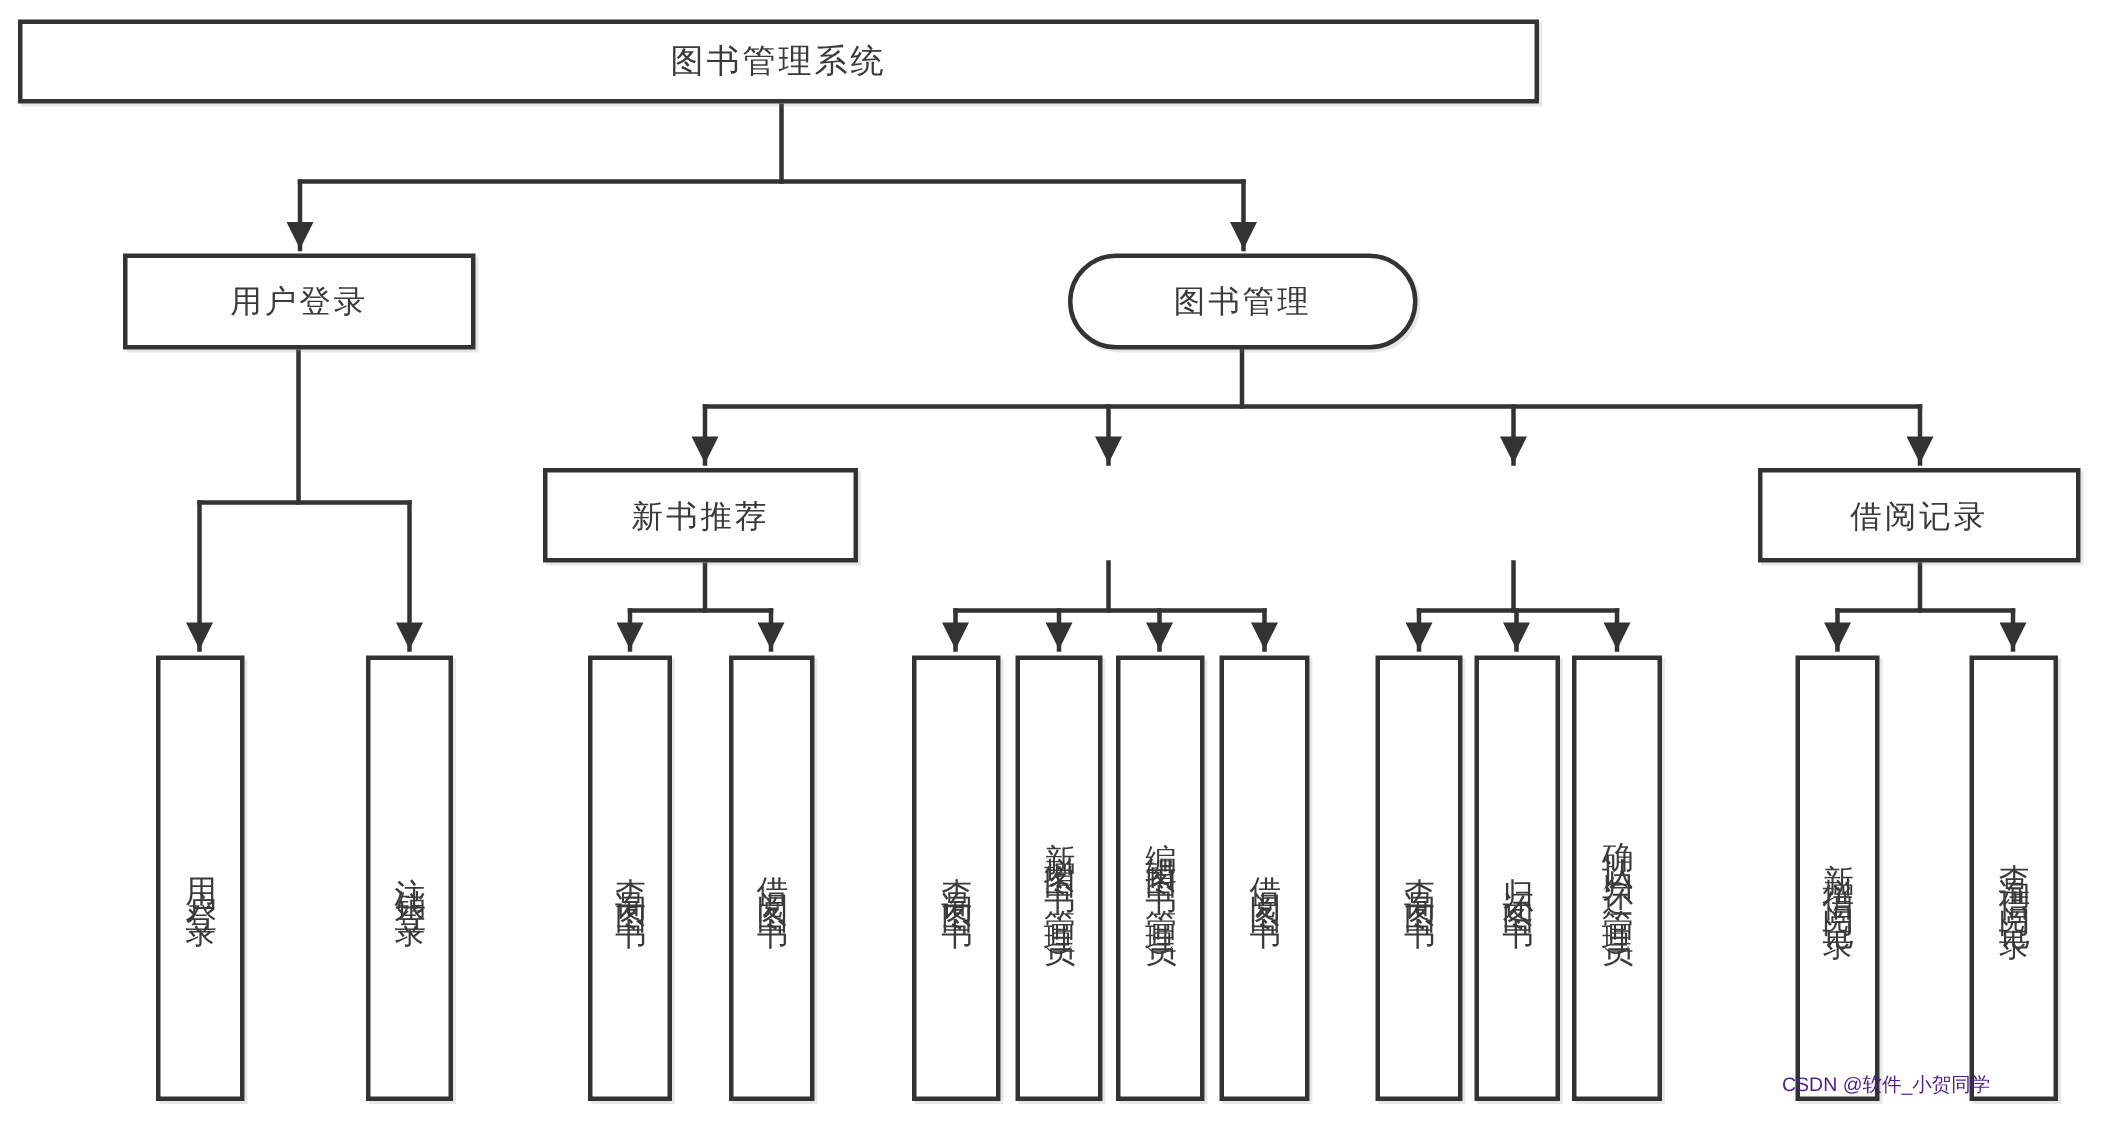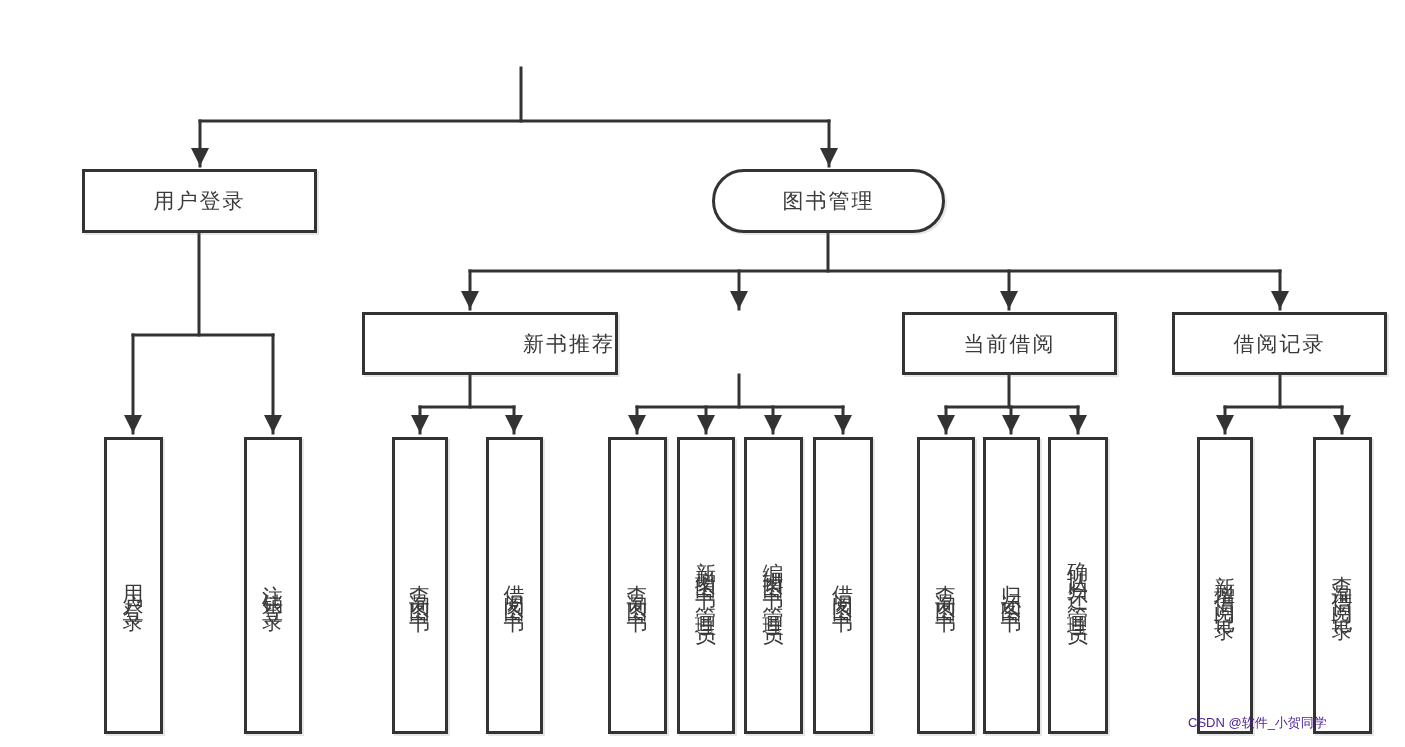--- a/index.html
+++ b/index.html
@@ -48,21 +48,21 @@
     text-orientation: mixed;
     font-size: 21px;
     line-height: 1;
     letter-spacing: 9px;
     white-space: nowrap;
   }
   
   .root-node { left: 12px;  top: 13px;  width: 1014px; height: 56px; }
   .n-user-login-group { left: 82px;  top: 169px; width: 235px; height: 64px; }
   .n-book-mgmt        { left: 712px; top: 169px; width: 233px; height: 64px; border-radius: 32px; }
-  .n-new-book   { left: 362px;  top: 312px; width: 256px; height: 63px; justify-content: flex-end; }
+  .n-new-book   { left: 362px;  top: 312px; width: 210px; height: 63px; }
   .n-book-borrow{ left: 632px;  top: 312px; width: 215px; height: 63px; }
   .n-cur-borrow { left: 902px;  top: 312px; width: 215px; height: 63px; }
   .n-borrow-rec { left: 1172px; top: 312px; width: 215px; height: 63px; }
   
   .lf-1  { left: 104px;  width: 59px; }
   .lf-2  { left: 244px;  width: 58px; }
   .lf-3  { left: 392px;  width: 56px; }
   .lf-4  { left: 486px;  width: 57px; }
   .lf-5  { left: 608px;  width: 59px; }
   .lf-6  { left: 677px;  width: 58px; }
@@ -131,34 +131,34 @@
       <line x1="1011" y1="407" x2="1011" y2="433" marker-end="url(#arrow)"></line>
       <line x1="1078" y1="407" x2="1078" y2="433" marker-end="url(#arrow)"></line>
 
       <line x1="1280" y1="375" x2="1280" y2="407"></line>
       <line x1="1225" y1="407" x2="1342" y2="407"></line>
       <line x1="1225" y1="407" x2="1225" y2="433" marker-end="url(#arrow)"></line>
       <line x1="1342" y1="407" x2="1342" y2="433" marker-end="url(#arrow)"></line>
     </g>
   </svg>
 
+  <div class="node root-node">
+    <span class="lbl">图书管理系统</span>
+  </div>
 
   <div class="node n-user-login-group">
     <span class="lbl">用户登录</span>
   </div>
   <div class="node n-book-mgmt">
     <span class="lbl">图书管理</span>
   </div>
 
   <div class="node n-new-book">
     <span class="lbl">新书推荐</span>
   </div>
-  <div class="node n-cur-borrow">
-    <span class="lbl">当前借阅</span>
-  </div>
   <div class="node n-borrow-rec">
     <span class="lbl">借阅记录</span>
   </div>
 
   <div class="node leaf lf-1">
     <span class="lbl">用户登录</span>
   </div>
   <div class="node leaf lf-2">
     <span class="lbl">注销登录</span>
   </div>

